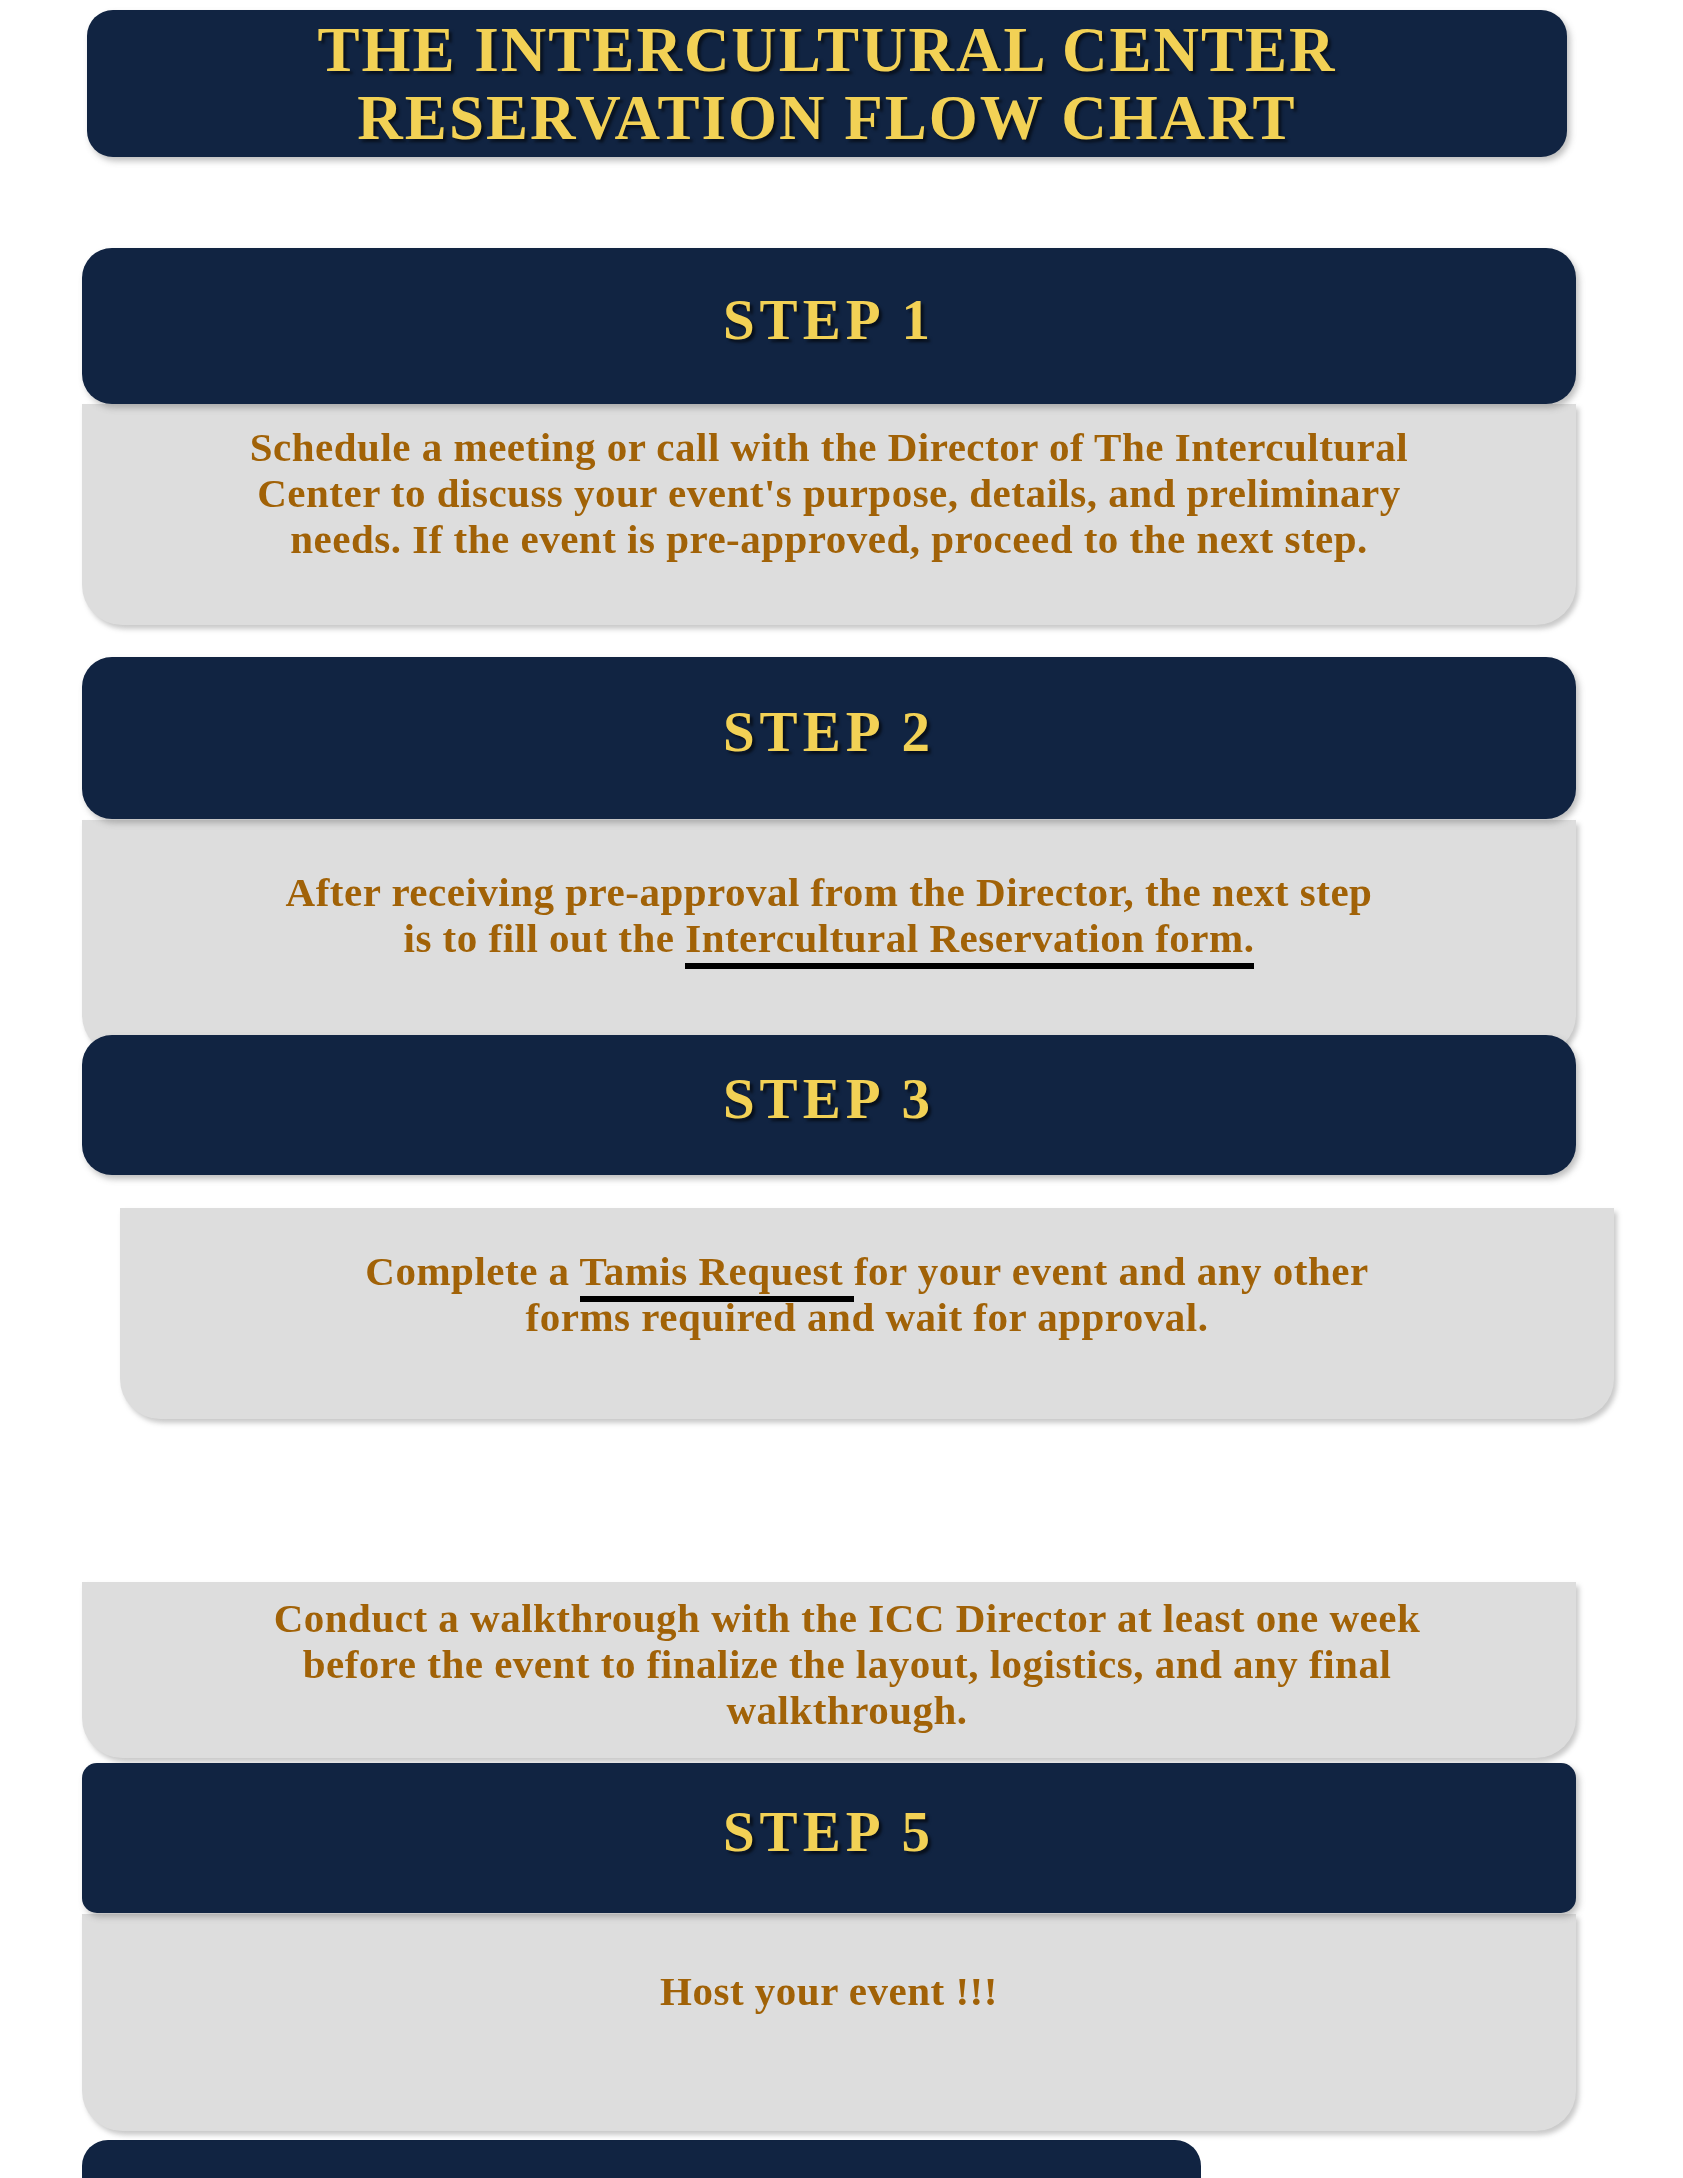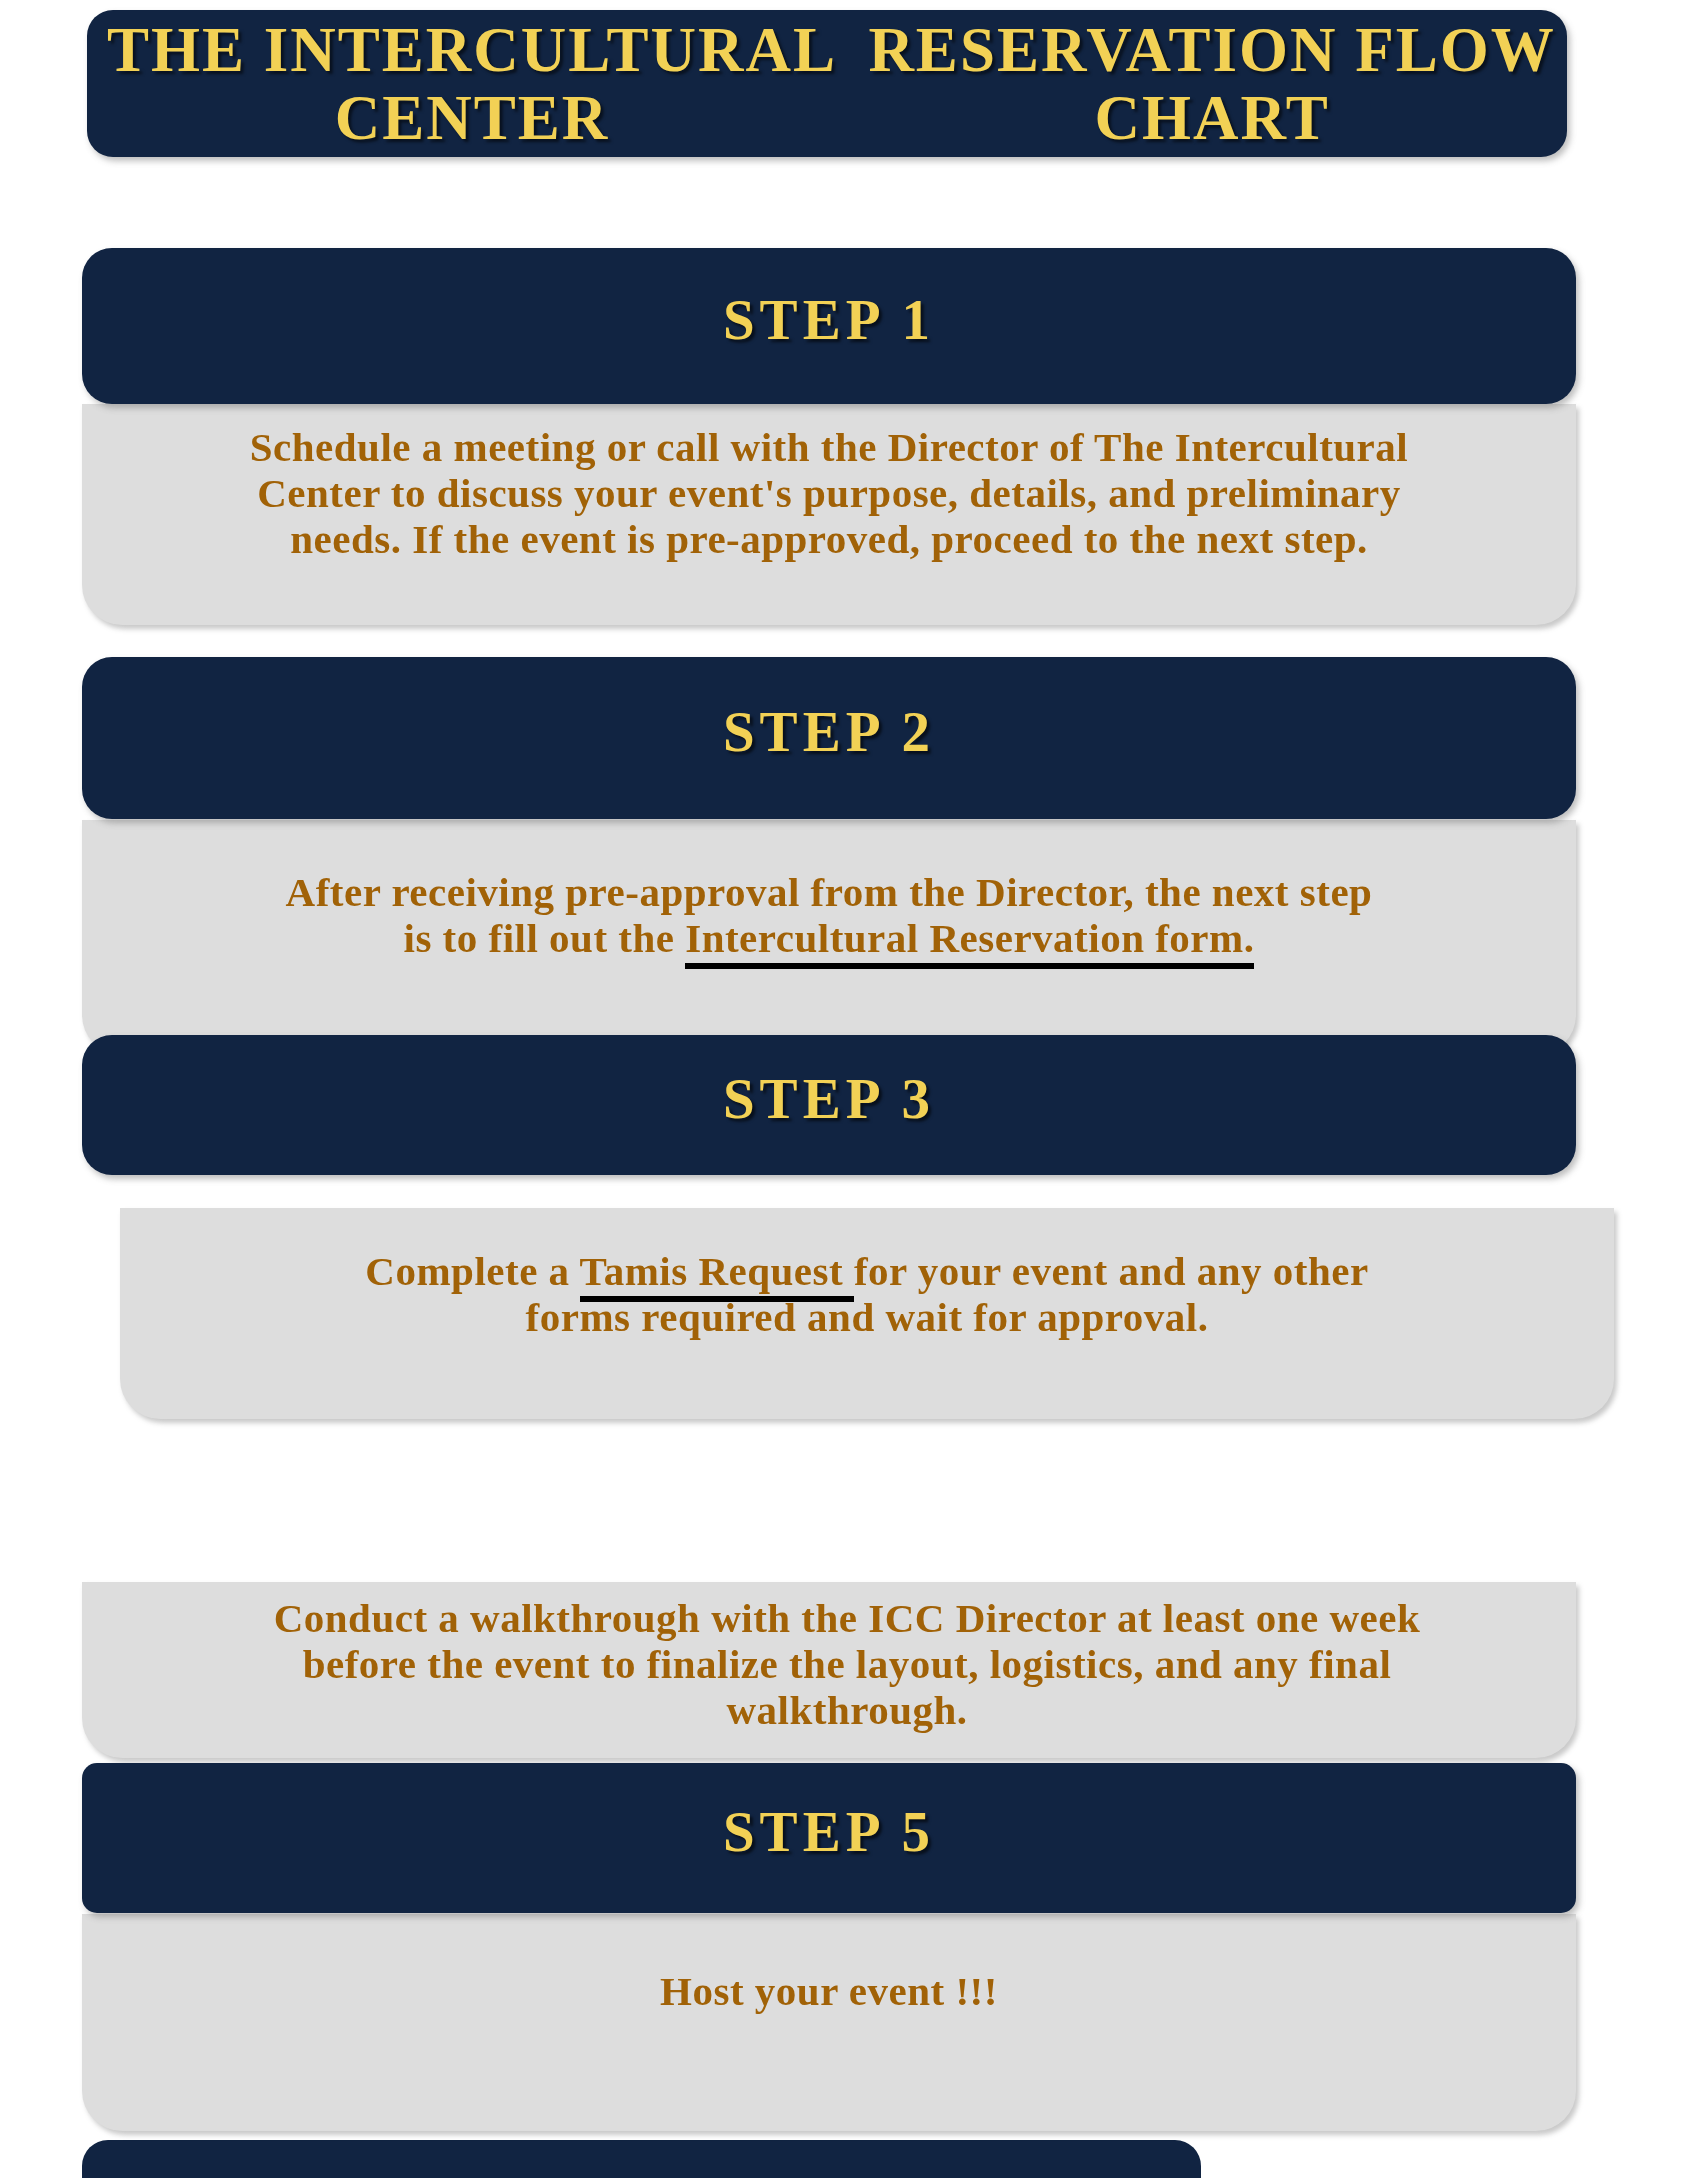--- a/index.html
+++ b/index.html
@@ -6,21 +6,21 @@
   body{
     width:1683px;height:2178px;background:#ffffff;
     font-family:"Liberation Serif", serif;font-weight:bold;
     position:relative;overflow:hidden;
   }
   .page{position:absolute;left:0;top:0;width:1683px;height:2178px;}
 
   .title-box{
     position:absolute;left:87px;top:10px;width:1480px;height:147px;
     background:var(--navy);border-radius:26px;
-    display:flex;flex-direction:row;justify-content:center;align-items:center;
+    display:flex;flex-direction:column;justify-content:center;align-items:center;
     color:var(--yellow);font-size:63px;line-height:68px;letter-spacing:2px;
     text-align:center;text-shadow:3px 3px 3px rgba(0,0,0,0.55);
     box-shadow:3px 4px 6px rgba(110,110,110,0.45);
   }
 
   .banner{
     position:absolute;left:82px;width:1494px;
     background:var(--navy);border-radius:30px;
     display:flex;justify-content:center;align-items:center;
     color:var(--yellow);font-size:57px;letter-spacing:5px;

